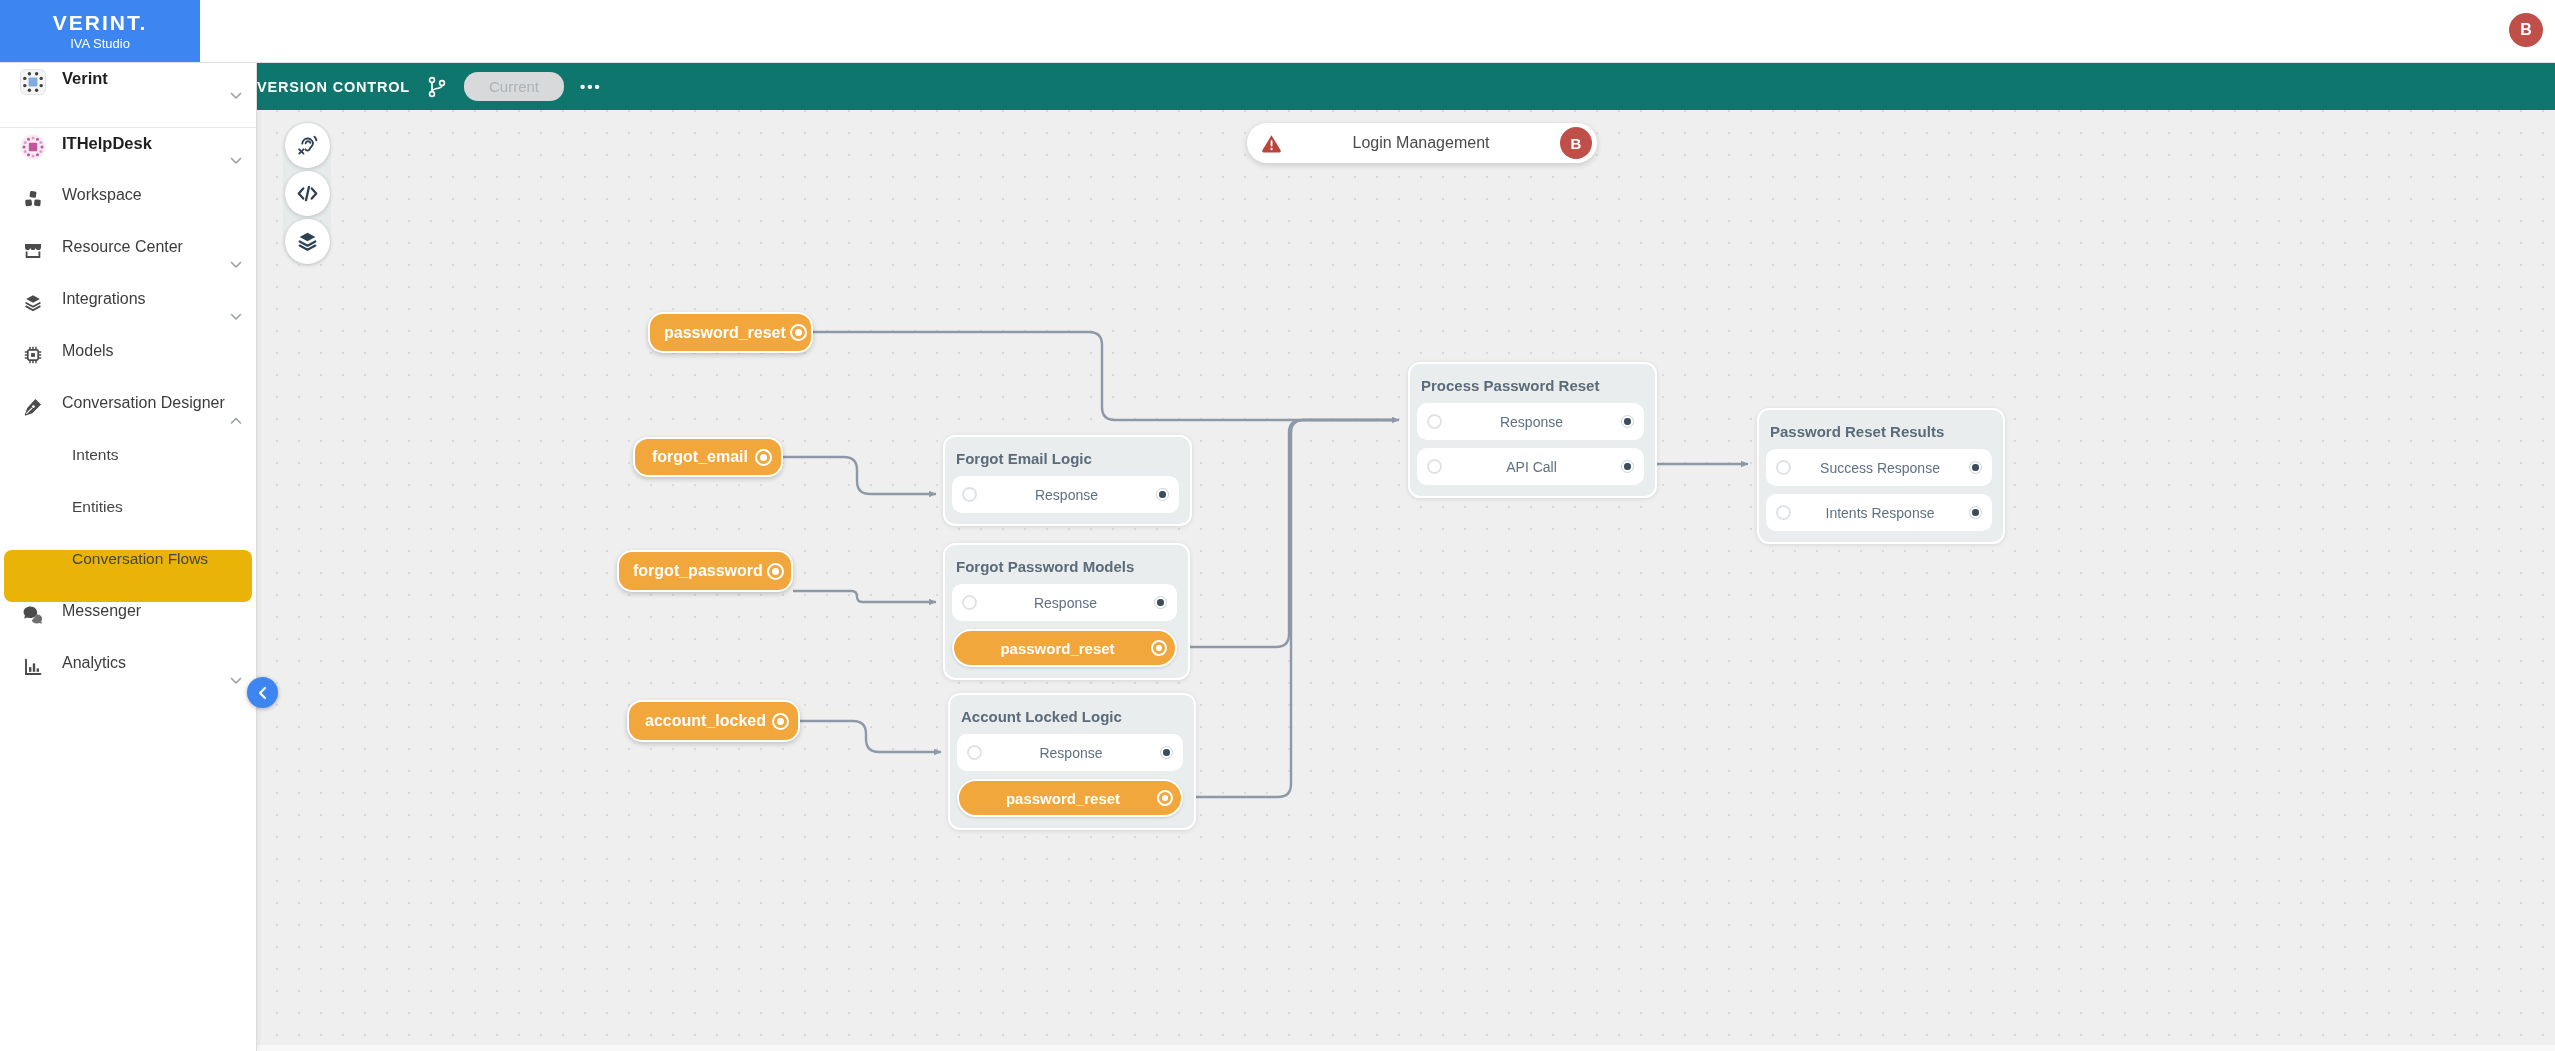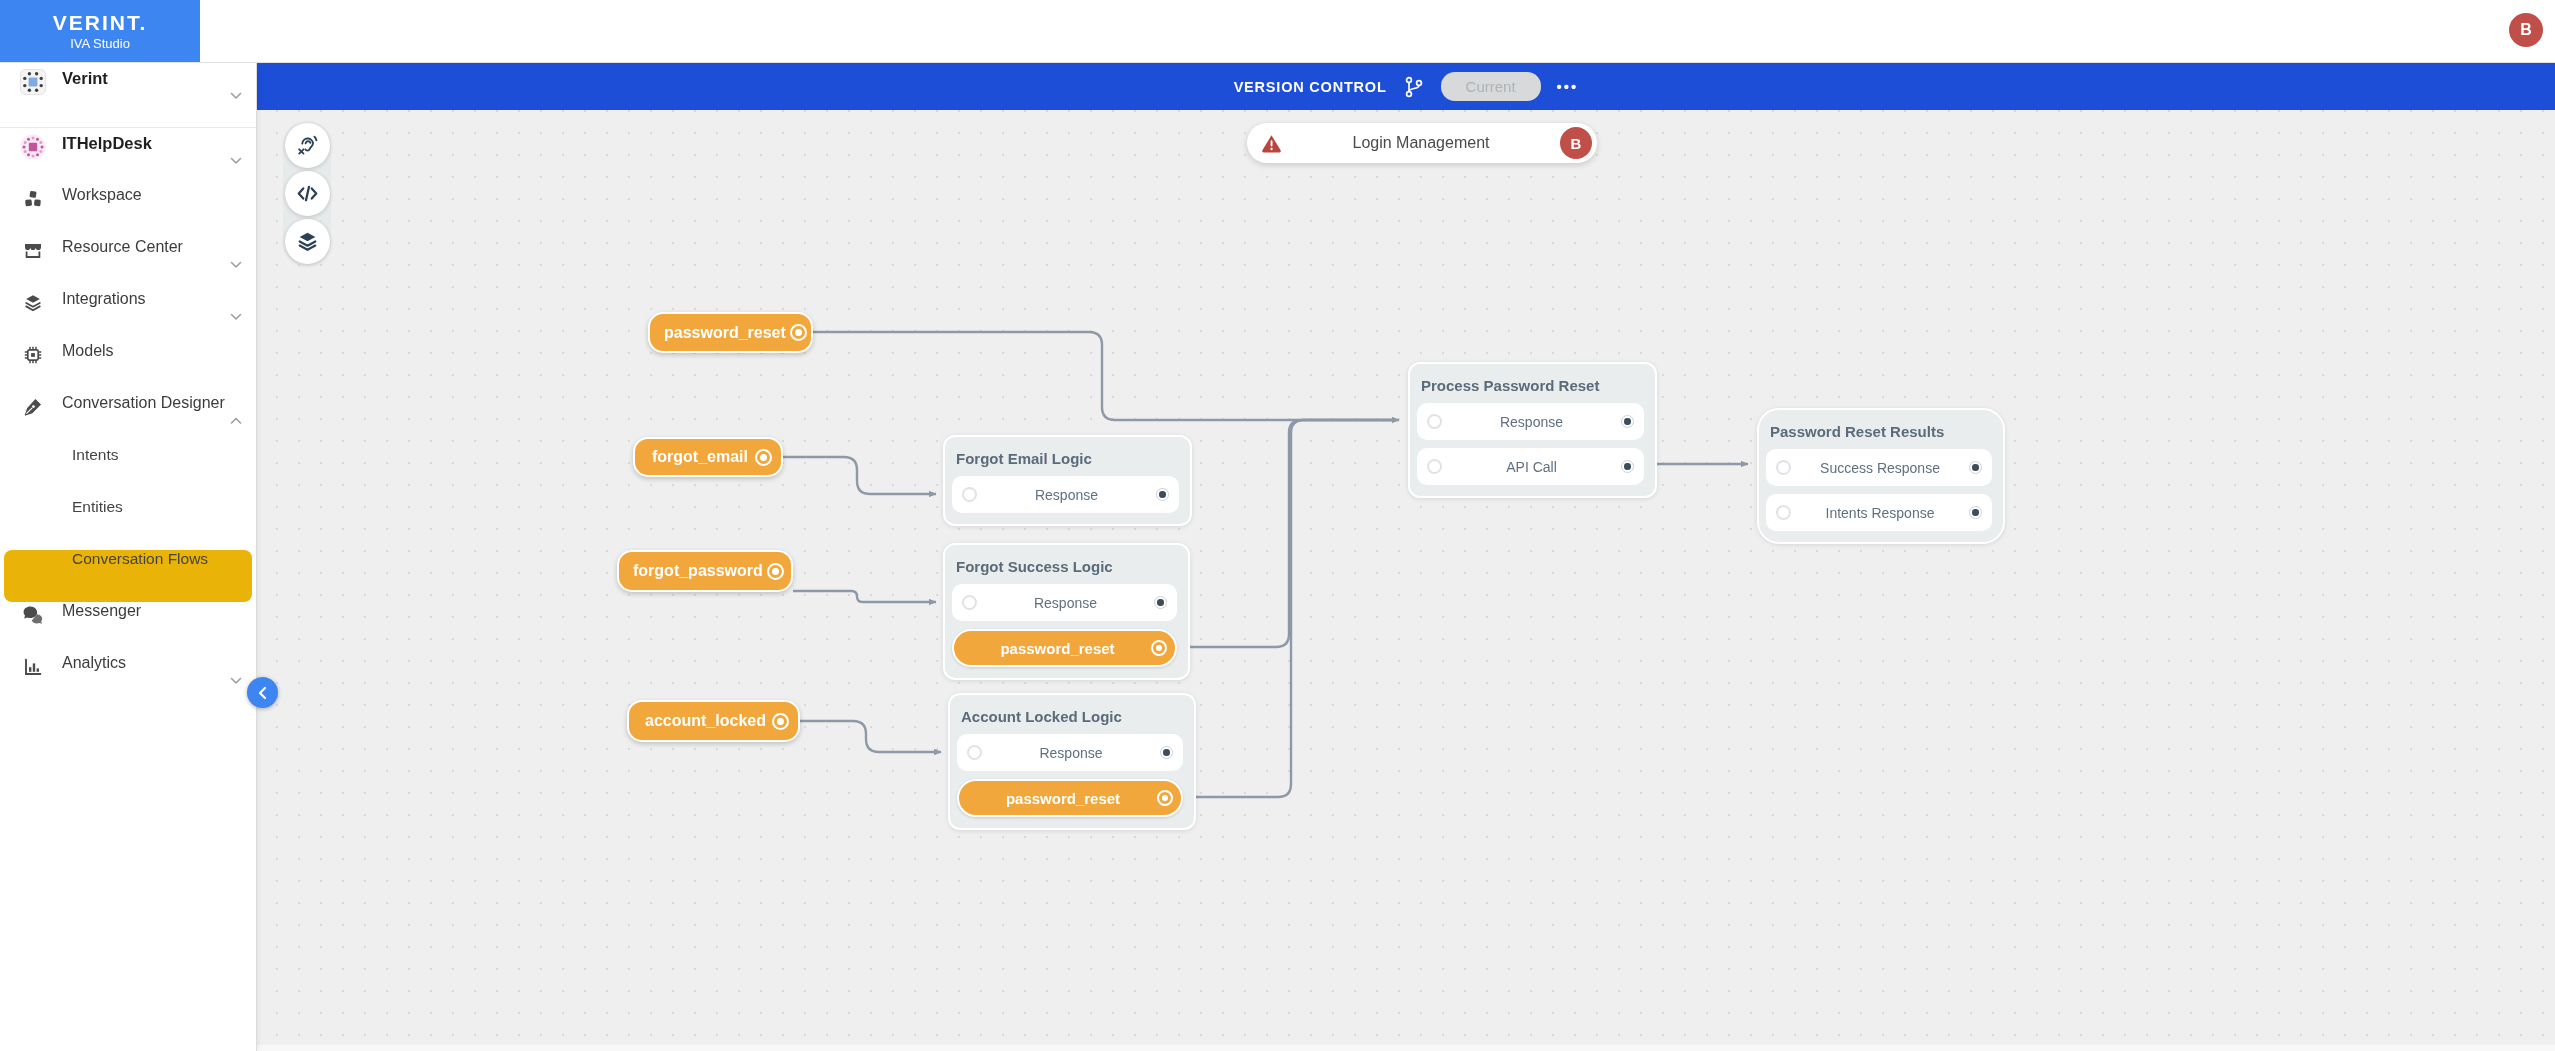--- a/index.html
+++ b/index.html
@@ -20,21 +20,21 @@
   .side-item .s-label { font-size:16px; color:#3c3c3c; white-space:nowrap; }
   .side-item.bold .s-label { font-weight:bold; color:#1f1f1f; font-size:16.5px; }
   .side-item.indent { padding-left:72px; }
   .side-item.indent .s-label { font-size:15.5px; color:#444; }
   .side-item.selected { background:#eab308; border-radius:8px; margin:0 4px; padding-left:68px; }
   .side-item .s-chev { position:absolute; right:14px; top:50%; transform:translateY(-50%); }
   .side-divider { height:1px; background:#e8e8e8; margin:6px 0; }
   .collapse-btn { position:absolute; left:247px; top:677px; width:31px; height:31px; border-radius:50%; background:#3d86f2; box-shadow:0 1px 4px rgba(0,0,0,0.3); z-index:40; display:flex; align-items:center; justify-content:center; cursor:pointer; }
 
   
-  .version-bar { position:absolute; left:257px; top:63px; width:2298px; height:47px; background:#1d4ed8; display:flex; align-items:center; justify-content:center; gap:16px; z-index:10; }
+  .version-bar { position:absolute; left:257px; top:63px; width:2298px; height:47px; background:#0f766e; display:flex; align-items:center; justify-content:flex-start; gap:16px; z-index:10; }
   .vc-title { color:#fff; font-weight:bold; font-size:14.5px; letter-spacing:0.8px; }
   .vc-current { height:29px; min-width:100px; padding:0 24px; border-radius:14px; background:#d7d9da; color:#adb3b7; font-size:15px; border:none; display:flex; align-items:center; justify-content:center; cursor:pointer; }
   .vc-more { color:#fff; font-size:15px; font-weight:bold; letter-spacing:2px; cursor:pointer; line-height:10px; }
 
   
   .canvas { position:absolute; left:257px; top:110px; width:2298px; height:941px; background-color:#efefef;
             background-image:radial-gradient(circle, #d9d9d9 1.4px, rgba(0,0,0,0) 1.5px); background-size:22px 22px; background-position:9px 12px; overflow:hidden; }
   .edges-svg { position:absolute; left:0; top:0; width:2298px; height:941px; pointer-events:none; z-index:1; }
 
   .canvas-toolbar { position:absolute; left:26px; top:11px; width:48px; height:145px; background:rgba(222,229,231,0.55); border-radius:24px; display:flex; flex-direction:column; align-items:center; justify-content:space-between; padding:2px 0; z-index:5; }
@@ -342,21 +342,21 @@
         </div>
         <div class="flow-panel" style="left: 686px; top: 325px; width: 249px;">
           <div class="fp-title">Forgot Email Logic</div>
           <div class="panel-row">
                  <span class="pr-circle"></span>
                  <span class="pr-label">Response</span>
                  <span class="pr-port"></span>
                </div>
         </div>
         <div class="flow-panel" style="left: 686px; top: 433px; width: 247px;">
-          <div class="fp-title">Forgot Success Logic</div>
+          <div class="fp-title">Forgot Password Models</div>
           <div class="panel-row">
                  <span class="pr-circle"></span>
                  <span class="pr-label">Response</span>
                  <span class="pr-port"></span>
                </div>
           <div class="panel-intent">
                  <span class="pi-label">password_reset</span>
                  <span class="target-port"></span>
                </div>
         </div>
@@ -378,21 +378,21 @@
                  <span class="pr-circle"></span>
                  <span class="pr-label">Response</span>
                  <span class="pr-port"></span>
                </div>
           <div class="panel-row">
                  <span class="pr-circle"></span>
                  <span class="pr-label">API Call</span>
                  <span class="pr-port"></span>
                </div>
         </div>
-        <div class="flow-panel" style="left: 1500px; top: 298px; width: 248px; border-radius: 22px;">
+        <div class="flow-panel" style="left: 1500px; top: 298px; width: 248px;">
           <div class="fp-title">Password Reset Results</div>
           <div class="panel-row">
                  <span class="pr-circle"></span>
                  <span class="pr-label">Success Response</span>
                  <span class="pr-port"></span>
                </div>
           <div class="panel-row">
                  <span class="pr-circle"></span>
                  <span class="pr-label">Intents Response</span>
                  <span class="pr-port"></span>

